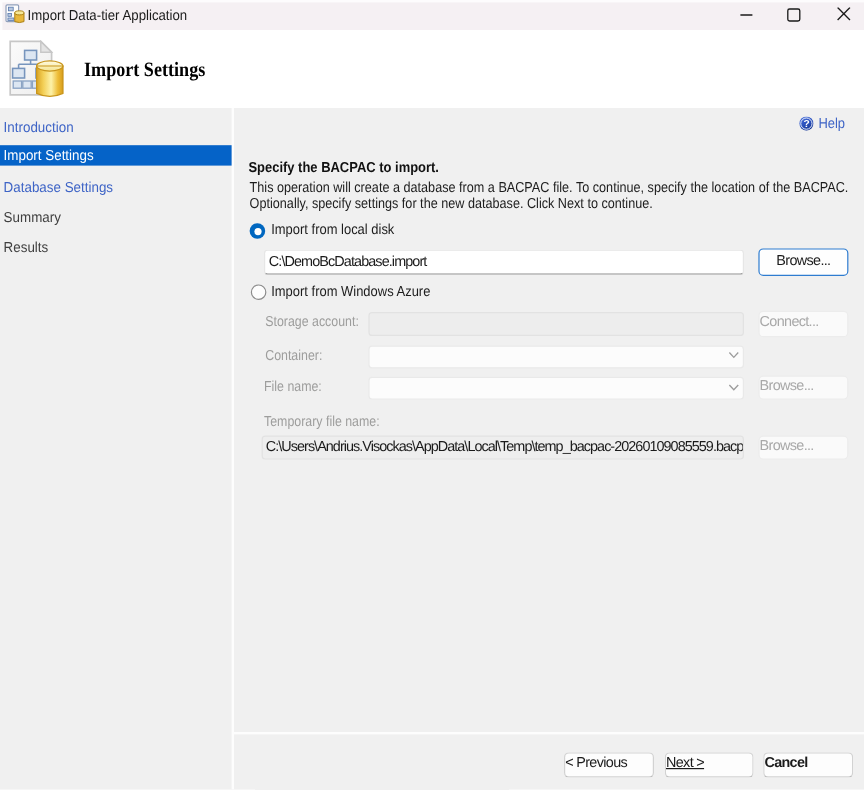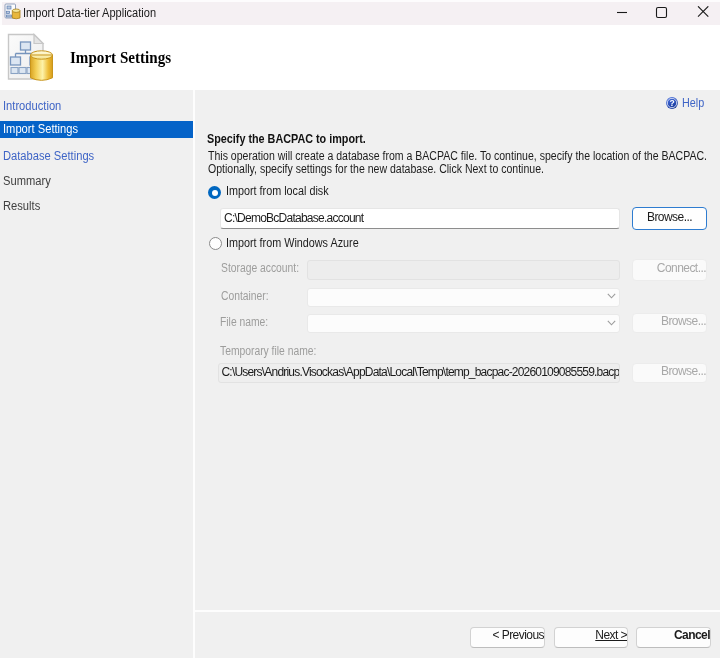--- a/index.html
+++ b/index.html
@@ -30,23 +30,23 @@
 .radio-on::after{content:"";position:absolute;left:3.5px;top:3.5px;width:6px;height:6px;border-radius:50%;background:#fff;}
 .radio-off{position:absolute;width:13px;height:13px;border-radius:50%;background:#fdfdfd;border:1px solid #8b8b8b;box-sizing:border-box;}
 .rlabel{position:absolute;font-size:12px;line-height:14px;color:#1c1c1c;transform:scaleX(0.9);transform-origin:0 0;white-space:nowrap;}
 
 .tbox{position:absolute;background:#ffffff;border:1px solid #e6e6e6;border-bottom:1px solid #8d8d8d;border-radius:3px;box-sizing:border-box;font-size:12px;color:#1b1b1b;line-height:18px;padding-left:3px;white-space:nowrap;overflow:hidden;letter-spacing:-0.75px;}
 .dbox{position:absolute;background:#ededed;border:1px solid #e2e2e2;border-radius:3px;box-sizing:border-box;}
 .combo{position:absolute;background:#fcfcfc;border:1px solid #e9e9e9;border-radius:3px;box-sizing:border-box;}
 .dtext{position:absolute;background:#eeeeee;border:1px solid #e2e2e2;border-radius:3px;box-sizing:border-box;font-size:12px;color:#1b1b1b;line-height:16px;padding-left:2.5px;white-space:nowrap;overflow:hidden;letter-spacing:-0.8px;}
 .glabel{position:absolute;font-size:12px;line-height:14px;color:#9d9d9c;transform:scaleX(0.86);transform-origin:0 0;white-space:nowrap;}
 
-.btn{position:absolute;background:#fdfdfd;border:1px solid #d2d2d2;border-bottom-color:#bdbdbd;border-radius:4px;box-sizing:border-box;font-size:12px;color:#1b1b1b;text-align:right;letter-spacing:-0.55px;}
+.btn{position:absolute;background:#fdfdfd;border:1px solid #d2d2d2;border-bottom-color:#bdbdbd;border-radius:4px;box-sizing:border-box;font-size:12px;color:#1b1b1b;text-align:left;letter-spacing:-0.55px;}
 .btnfocus{position:absolute;background:#fefefe;border:1.5px solid #2e7cd0;border-radius:4px;box-sizing:border-box;font-size:12px;color:#1b1b1b;text-align:center;letter-spacing:-0.55px;}
-.btndis{position:absolute;background:#fafafa;border:1px solid #ececec;border-radius:4px;box-sizing:border-box;font-size:12px;color:#a8a8a8;text-align:right;letter-spacing:-0.55px;}
+.btndis{position:absolute;background:#fafafa;border:1px solid #ececec;border-radius:4px;box-sizing:border-box;font-size:12px;color:#a8a8a8;text-align:left;letter-spacing:-0.55px;}
 
 #botline{left:195px;top:610px;width:525px;height:2px;background:#fdfdfd;}
 .chev{position:absolute;}
 </style>
 </head>
 <body>
 <div id="win">
   <div class="abs" id="titlebar"></div>
 
   <svg class="abs" style="left:4px;top:3px" width="17" height="17" viewBox="0 0 17 17">
@@ -131,21 +131,21 @@
     <text x="6.1" y="9.1" font-size="8.5" font-weight="bold" text-anchor="middle" fill="#ffffff" font-family="Liberation Sans,sans-serif">?</text>
   </svg>
   <div class="abs" id="helptext">Help</div>
 
   <div class="abs" id="heading">Specify the BACPAC to import.</div>
   <div class="abs" id="para">This operation will create a database from a BACPAC file. To continue, specify the location of the BACPAC.<br>Optionally, specify settings for the new database. Click Next to continue.</div>
 
   <div class="radio-on" style="left:208px;top:186px;"></div>
   <div class="rlabel" style="left:226px;top:184px;">Import from local disk</div>
 
-  <div class="tbox" style="left:220px;top:208px;width:400px;height:21px;">C:\DemoBcDatabase.account</div>
+  <div class="tbox" style="left:220px;top:208px;width:400px;height:21px;">C:\DemoBcDatabase.import</div>
   <div class="btnfocus" style="left:632px;top:207px;width:75px;height:23px;line-height:19px;">Browse...</div>
 
   <div class="radio-off" style="left:209px;top:237px;"></div>
   <div class="rlabel" style="left:226px;top:236px;">Import from Windows Azure</div>
 
   <div class="glabel" style="left:220.5px;top:260.5px;">Storage account:</div>
   <div class="dbox" style="left:307px;top:260px;width:313px;height:20px;"></div>
   <div class="btndis" style="left:632px;top:259px;width:75px;height:22px;line-height:16px;">Connect...</div>
 
   <div class="glabel" style="left:220.5px;top:288.5px;">Container:</div>

